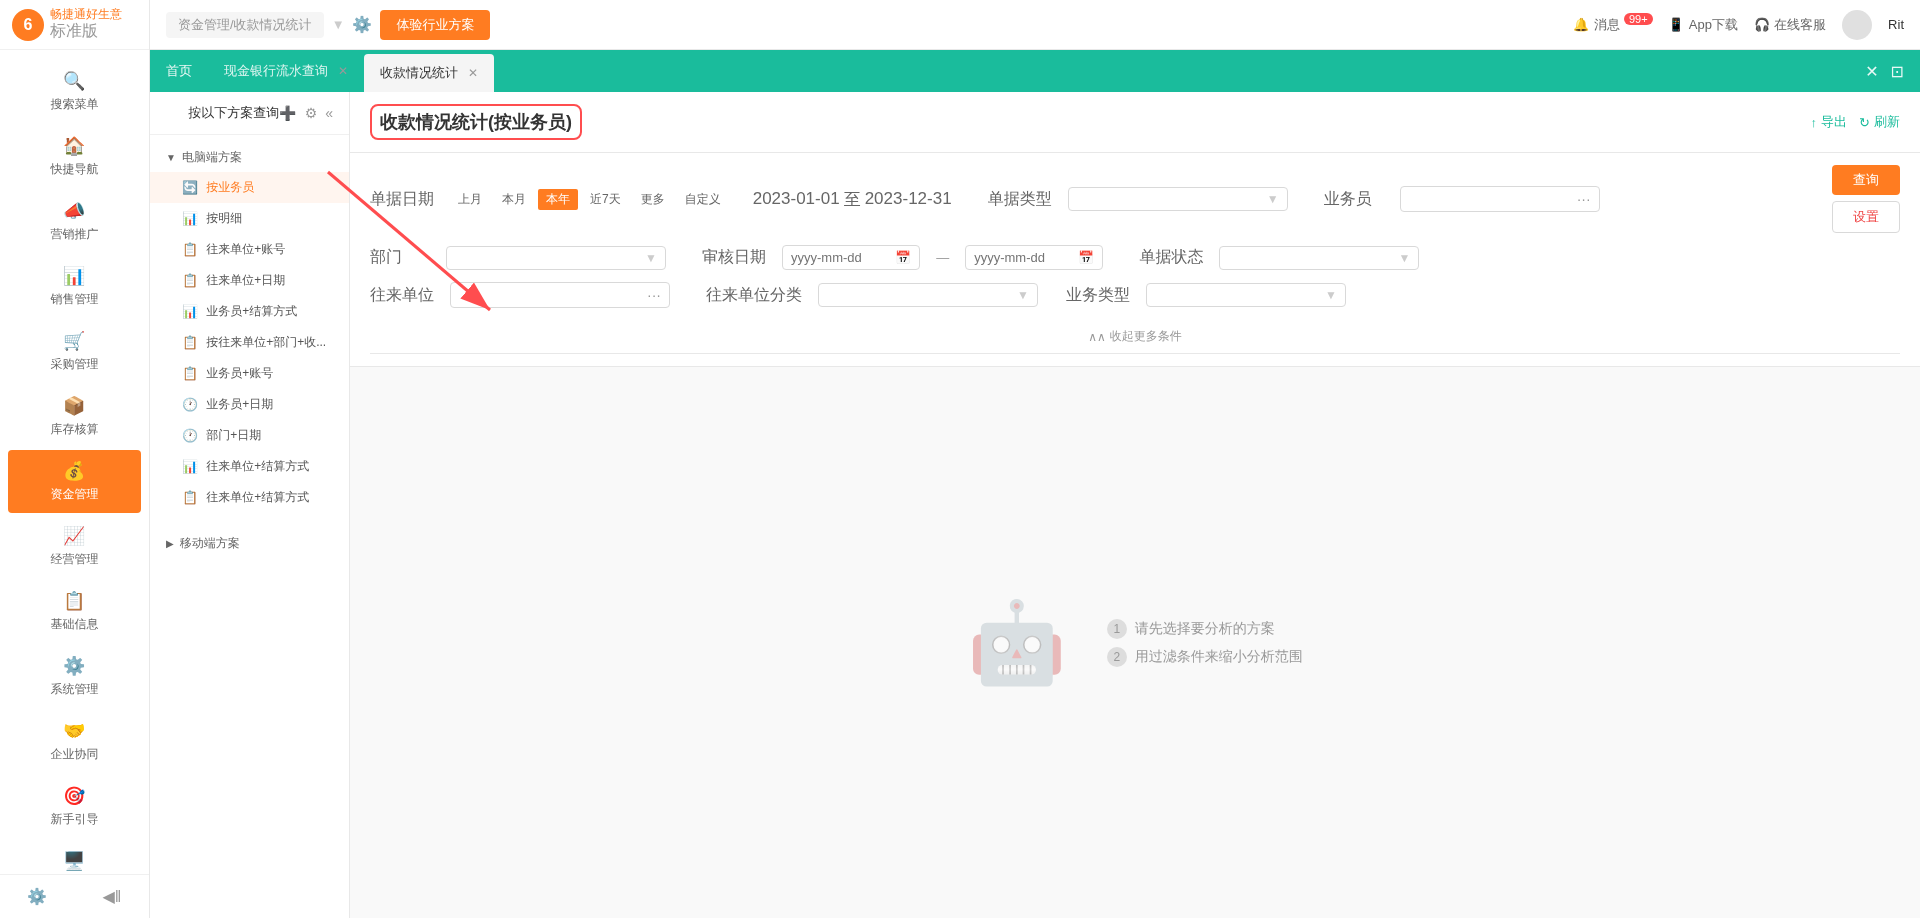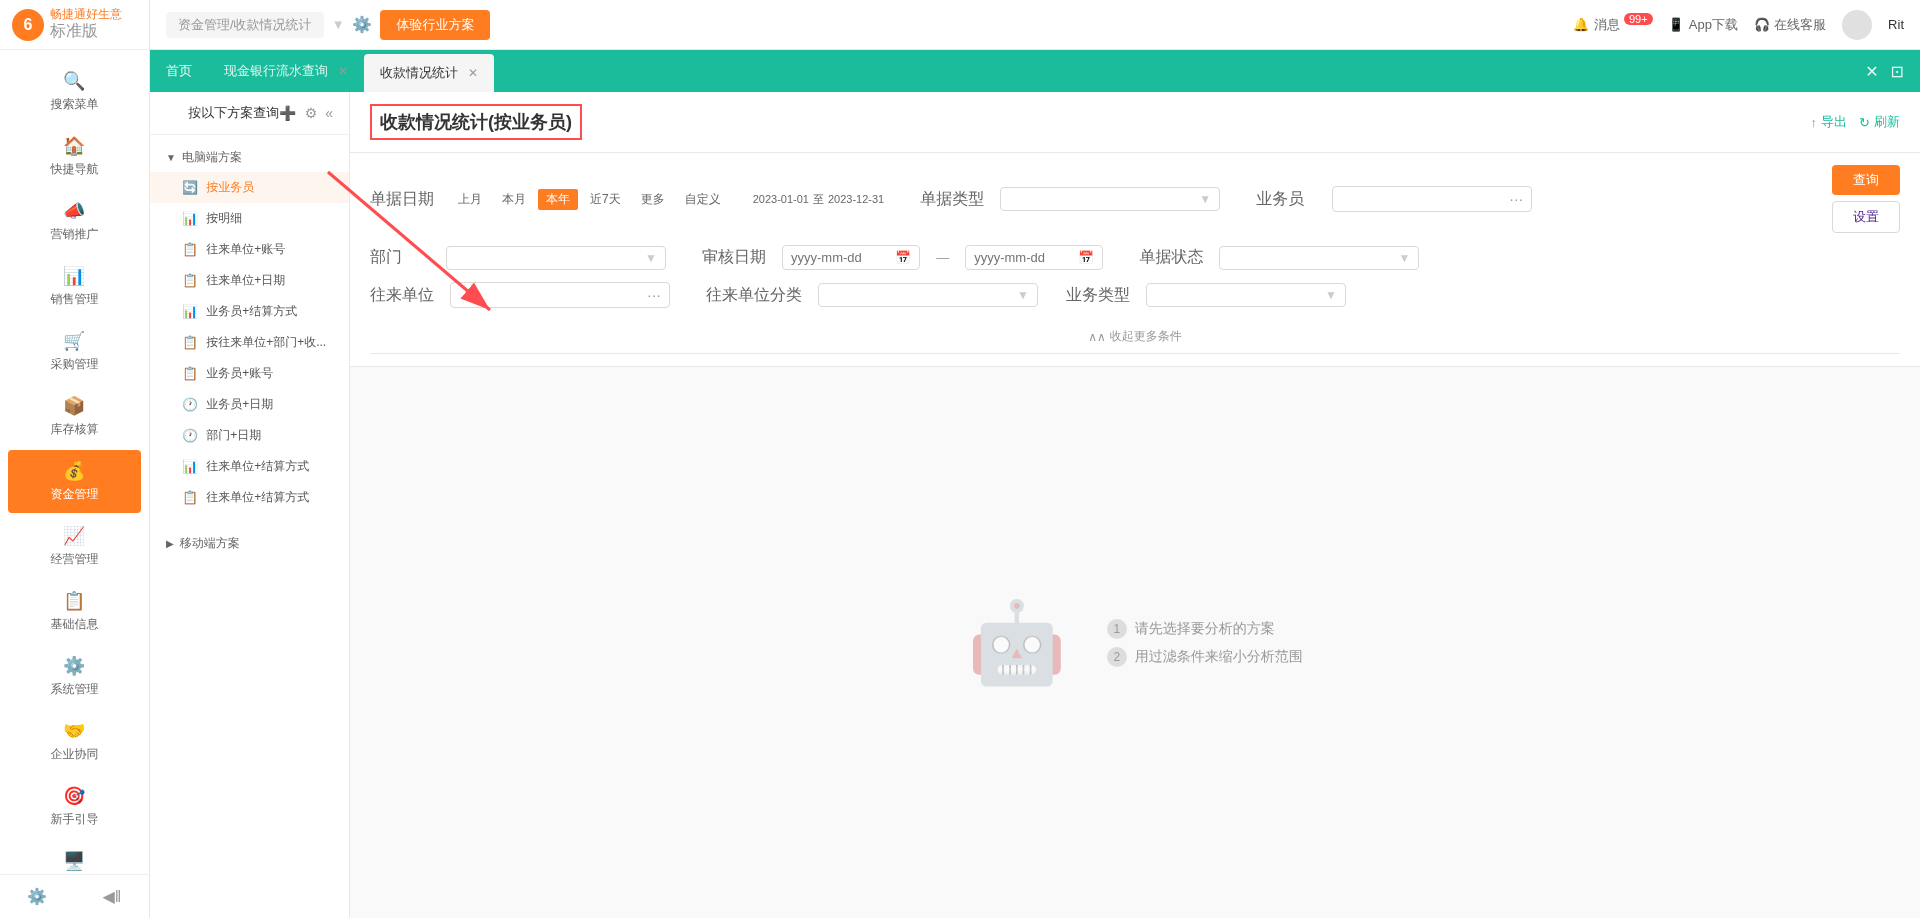--- a/index.html
+++ b/index.html
@@ -72,32 +72,32 @@
     .page-header-actions { display: flex; gap: 12px; }
     .header-action-btn { display: flex; align-items: center; gap: 4px; color: #1abc9c; cursor: pointer; font-size: 13px; }
 
     
     .filter-area { background: #fff; padding: 12px 20px; border-bottom: 1px solid #e8e8e8; }
     .filter-row { display: flex; align-items: center; gap: 16px; margin-bottom: 12px; flex-wrap: wrap; }
     .filter-label { color: #666; font-size: 16px; white-space: nowrap; min-width: 60px; }
     .date-shortcuts { display: flex; gap: 4px; align-items: center; }
     .date-shortcut { padding: 2px 8px; font-size: 12px; cursor: pointer; color: #666; border-radius: 2px; }
     .date-shortcut.active { background: #ff7c21; color: white; border-radius: 2px; }
-    .date-range { display: flex; align-items: center; gap: 4px; color: #666; font-size: 11px; margin-left: 8px; }
+    .date-range { display: flex; align-items: center; gap: 4px; color: #666; font-size: 17px; margin-left: 8px; }
     .filter-select { display: flex; align-items: center; gap: 4px; border: 1px solid #d9d9d9; border-radius: 4px; padding: 4px 8px; min-width: 200px; cursor: pointer; background: #fff; }
     .filter-select-label { flex: 1; color: #999; font-size: 13px; }
     .filter-select-arrow { color: #ccc; font-size: 12px; }
     .filter-dash { color: #999; }
     .filter-calendar { color: #999; cursor: pointer; }
     .date-input-group { display: flex; align-items: center; gap: 4px; border: 1px solid #d9d9d9; border-radius: 4px; padding: 4px 8px; }
     .date-input-group input { border: none; outline: none; color: #999; font-size: 13px; width: 100px; }
     .filter-more-btn { color: #999; cursor: pointer; font-size: 14px; }
     
     .query-btn { background: #ff7c21; color: white; border: none; padding: 6px 20px; border-radius: 4px; cursor: pointer; font-size: 13px; }
-    .settings-btn { background: white; color: #4c1d95; border: 1px solid #d9d9d9; padding: 6px 20px; border-radius: 4px; cursor: pointer; font-size: 13px; }
+    .settings-btn { background: white; color: #ef4444; border: 1px solid #d9d9d9; padding: 6px 20px; border-radius: 4px; cursor: pointer; font-size: 13px; }
     .btn-group { display: flex; flex-direction: column; gap: 6px; margin-left: auto; }
     
     .collapse-bar { display: flex; align-items: center; justify-content: center; padding: 8px; background: #fff; border-bottom: 1px solid #e8e8e8; cursor: pointer; color: #999; font-size: 12px; gap: 4px; }
 
     
     .main-content { flex: 1; display: flex; align-items: center; justify-content: center; flex-direction: column; background: #f9f9f9; }
     .empty-state { display: flex; flex-direction: column; align-items: center; justify-content: center; gap: 16px; }
     .empty-robot { font-size: 80px; opacity: 0.3; }
     .empty-tips { display: flex; flex-direction: column; gap: 8px; }
     .empty-tip { display: flex; align-items: center; gap: 8px; color: #999; font-size: 14px; }
@@ -292,21 +292,21 @@
             <span class="arrow">▶</span>
             <span>移动端方案</span>
           </div>
         </div>
       </div>
 
       <div class="right-content">
 
         <div class="page-header">
           <div class="page-title-row">
-            <div class="highlight-box" style="border: 2px solid rgb(255, 77, 79); padding: 4px 8px; border-radius: 0; display: inline-block;">
+            <div class="highlight-box" style="border: 2px solid rgb(255, 77, 79); padding: 4px 8px; border-radius: 8px; display: inline-block;">
               <span class="page-title" style="border:none; padding:0;">收款情况统计(按业务员)</span>
             </div>
             <div class="page-header-actions">
               <div class="header-action-btn">
                 <span>↑</span>
                 <span>导出</span>
               </div>
               <div class="header-action-btn">
                 <span>↻</span>
                 <span>刷新</span>

